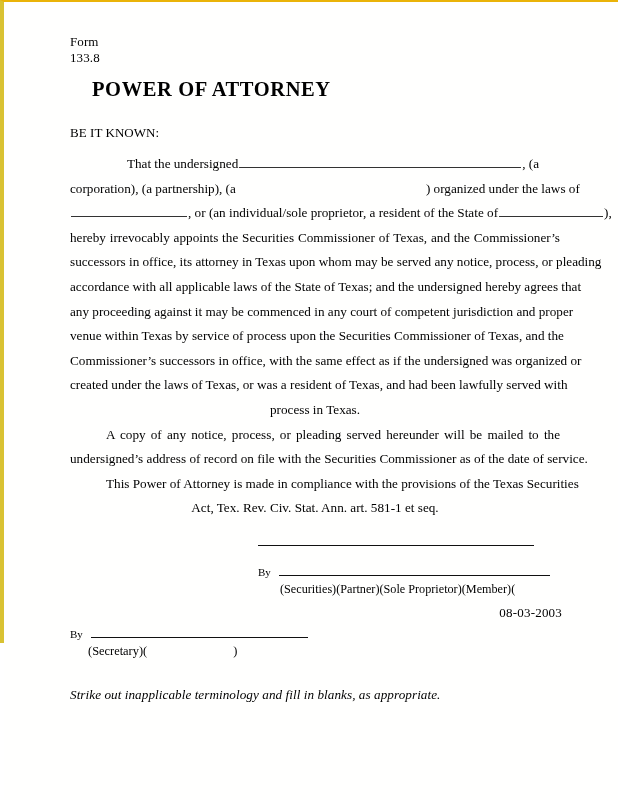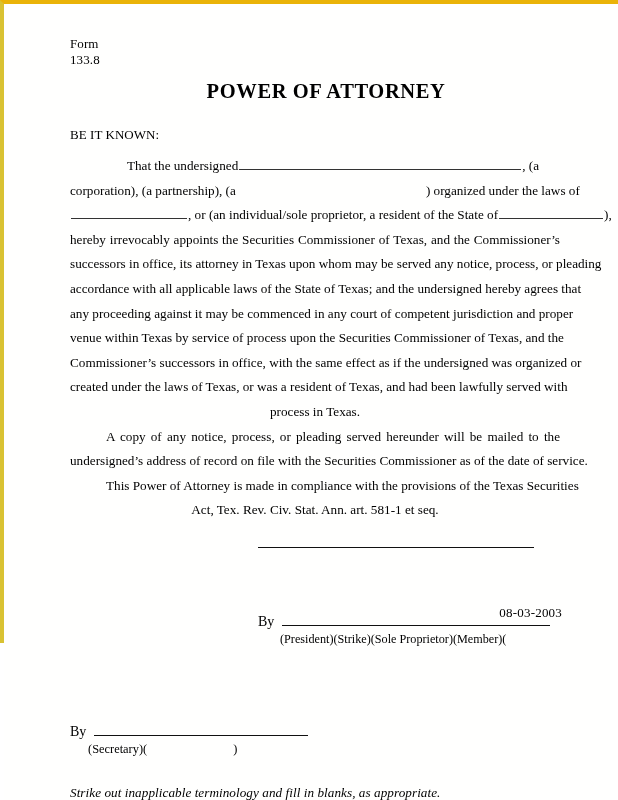--- a/index.html
+++ b/index.html
@@ -15,21 +15,21 @@
     color: #000000;
   }
 
   #page {
     position: relative;
     width: 618px;
     height: 643px;
     box-sizing: border-box;
     background: #f97316;
     border-left: 4px solid #d9c232;
-    border-top: 4px solid #eab308;
+    border-top: 2px solid #eab308;
   }
 
   #sheet {
     position: absolute;
     left: 0; top: 0;
     width: 614px;
     height: 798px;
     background: #fffffe;
     box-sizing: border-box;
     padding: 32px 58px 0 66px;
@@ -37,21 +37,21 @@
 
   
   .form-no {
     font-size: 13px;
     line-height: 15.5px;
     letter-spacing: 0.1px;
   }
   .form-no div { white-space: nowrap; }
 
   .doc-title {
-    text-align: center;
+    text-align: left;
     font-size: 20.5px;
     font-weight: bold;
     letter-spacing: 0.6px;
     margin: 13px 0 0 22px;
   }
 
   .be-it-known {
     font-size: 13px;
     margin-top: 24px;
     letter-spacing: 0.05px;
@@ -121,24 +121,23 @@
     margin-top: 2px;
     white-space: nowrap;
   }
   .by-row {
     display: flex;
     align-items: flex-end;
     margin-top: 19px;
     width: 292px;
   }
   .by-label {
-    font-size: 14px;
+    font-size: 11px;
     line-height: 14px;
     padding-right: 8px;
-    margin-top: 48px;
   }
   .by-rule {
     flex: 1 1 auto;
     border-top: 1.2px solid #111;
     height: 0;
     margin-bottom: 3px;
   }
   .by-caption {
     font-size: 12.2px;
     line-height: 16px;
@@ -235,21 +234,21 @@
 
 
     <div class="sig-right">
       <div class="sig-rule"></div>
 
       <div class="by-row">
         <span class="by-label">By</span>
         <span class="by-rule"></span>
       </div>
       <div class="by-caption">
-        <span>(President)(Strike)(Sole Proprietor)(Member)(</span><span class="paren-gap"></span>
+        <span>(Securities)(Partner)(Sole Proprietor)(Member)(</span><span class="paren-gap"></span>
       </div>
     </div>
 
     <div class="sig-left">
       <div class="by-row-left">
         <span class="by-label">By</span>
         <span class="by-rule"></span>
       </div>
       <div class="by-caption-left">
         <span>(Secretary)(</span><span class="paren-gap-sec"></span><span>)</span>

